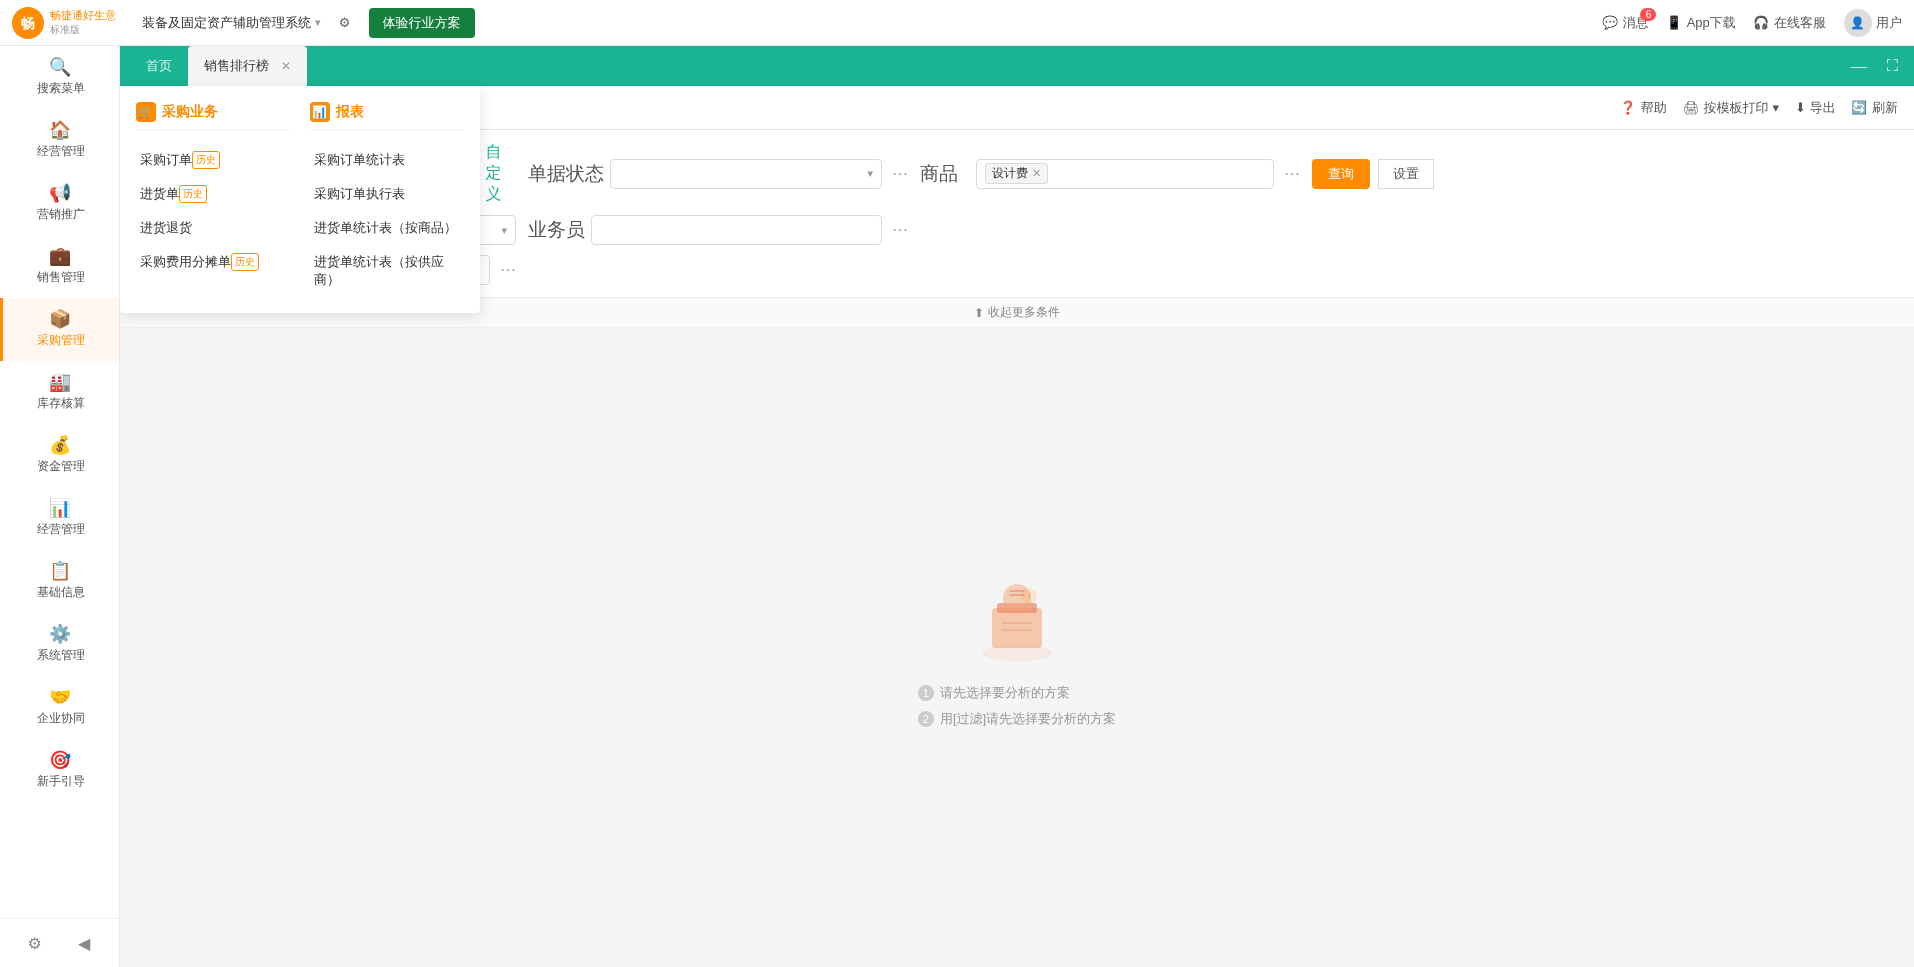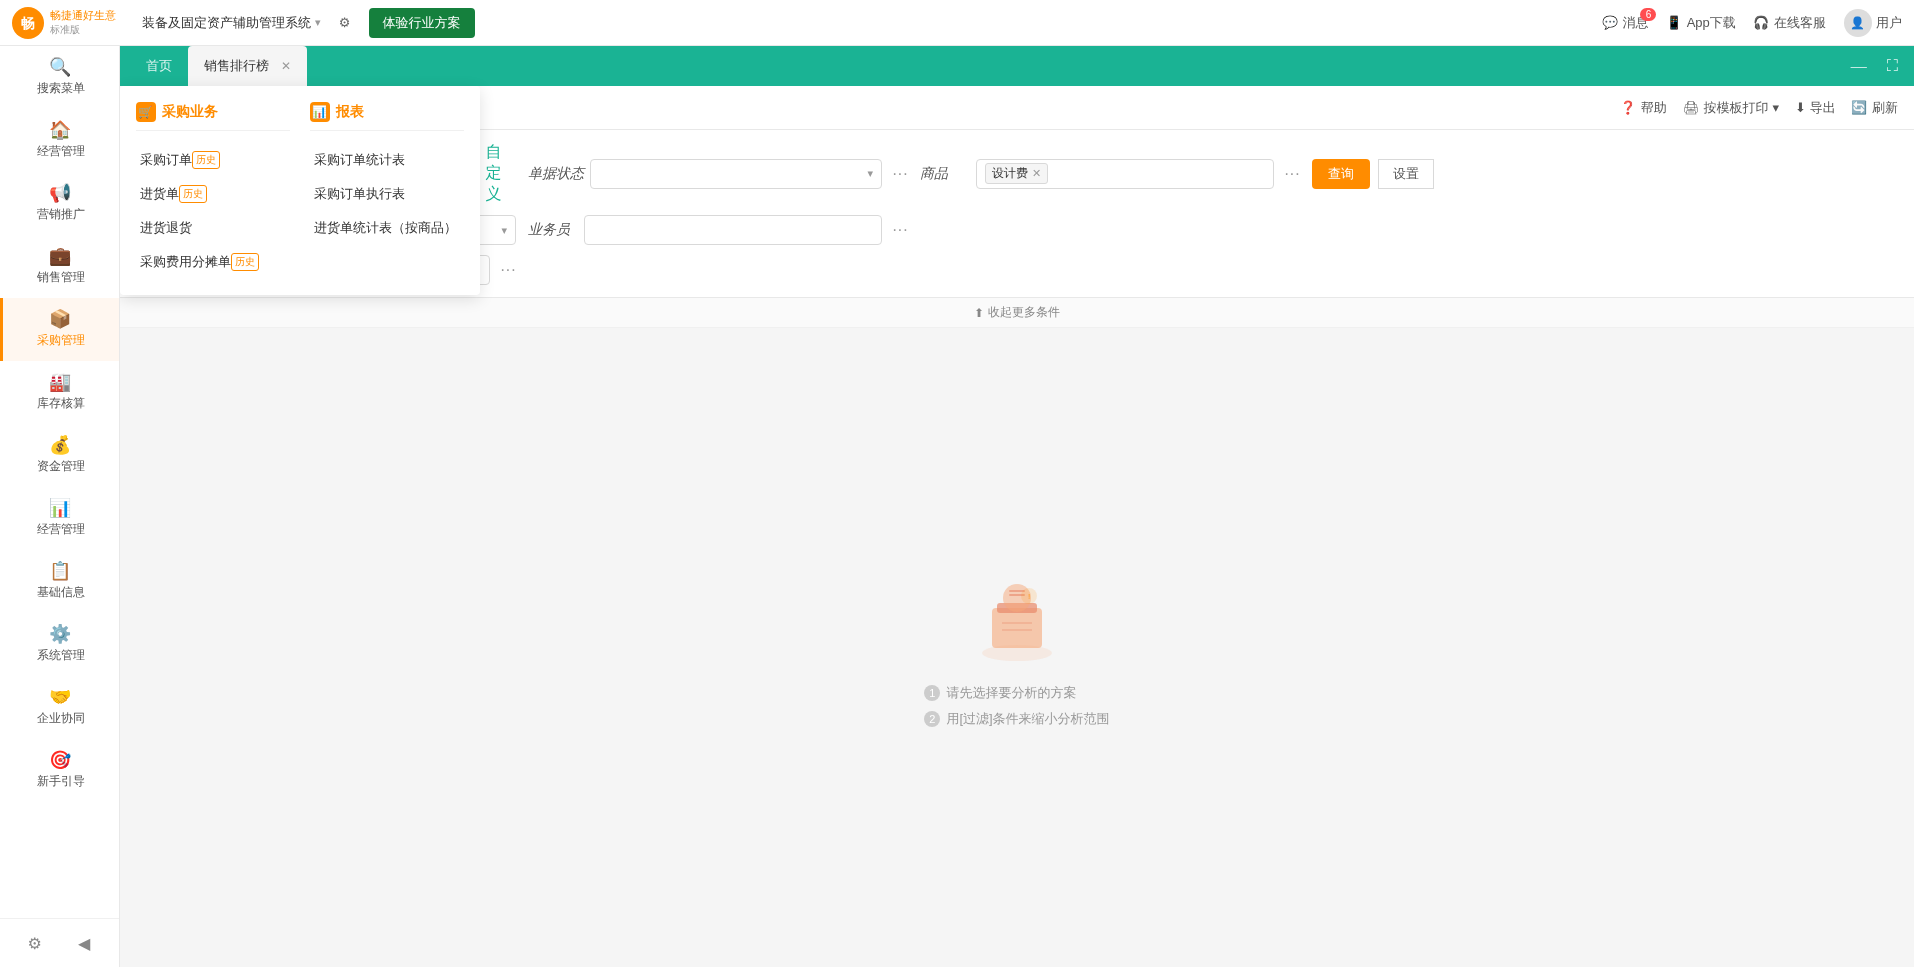--- a/index.html
+++ b/index.html
@@ -227,25 +227,24 @@
     }
     .filter-row:last-child { margin-bottom: 0; }
     .filter-item {
       display: flex;
       align-items: center;
       gap: 6px;
       flex: 1;
       max-width: 380px;
     }
     .filter-label {
-      font-size: 14px;
+      font-size: 19px;
       color: #555;
       white-space: nowrap;
       min-width: 50px;
-      font-style: italic;
     }
     .filter-select {
       flex: 1;
       height: 30px;
       border: 1px solid #d9d9d9;
       border-radius: 4px;
       padding: 0 8px;
       font-size: 12px;
       color: #333;
       display: flex;
@@ -604,20 +603,23 @@
           <span>报表</span>
         </div>
         <div class="menu-item">
           <span>采购订单统计表</span>
         </div>
         <div class="menu-item">
           <span>采购订单执行表</span>
         </div>
         <div class="menu-item">
           <span>进货单统计表（按商品）</span>
+        </div>
+        <div class="menu-item">
+          <span>进货单统计表（按供应商）</span>
         </div>
       </div>
     </div>
 
     <div class="content-scroll">
 
       <div class="toolbar">
         <div class="toolbar-btn">
           <span>❓</span>
           <span>帮助</span>
@@ -729,20 +731,20 @@
           <circle cx="62" cy="28" r="8" fill="#ff8c00" opacity="0.15"></circle>
           <text x="62" y="31" text-anchor="middle" fill="#ff8c00" font-size="8" opacity="0.8">!</text>
         </svg>
         <div class="empty-tips">
           <div class="empty-tip">
             <span class="tip-num">1</span>
             <span>请先选择要分析的方案</span>
           </div>
           <div class="empty-tip">
             <span class="tip-num">2</span>
-            <span>用[过滤]条件来缩小分析范围</span>
+            <span>用[过滤]请先选择要分析的方案</span>
           </div>
         </div>
       </div>
     </div>
 
   </div>
 </div>
 
 </body></html>

